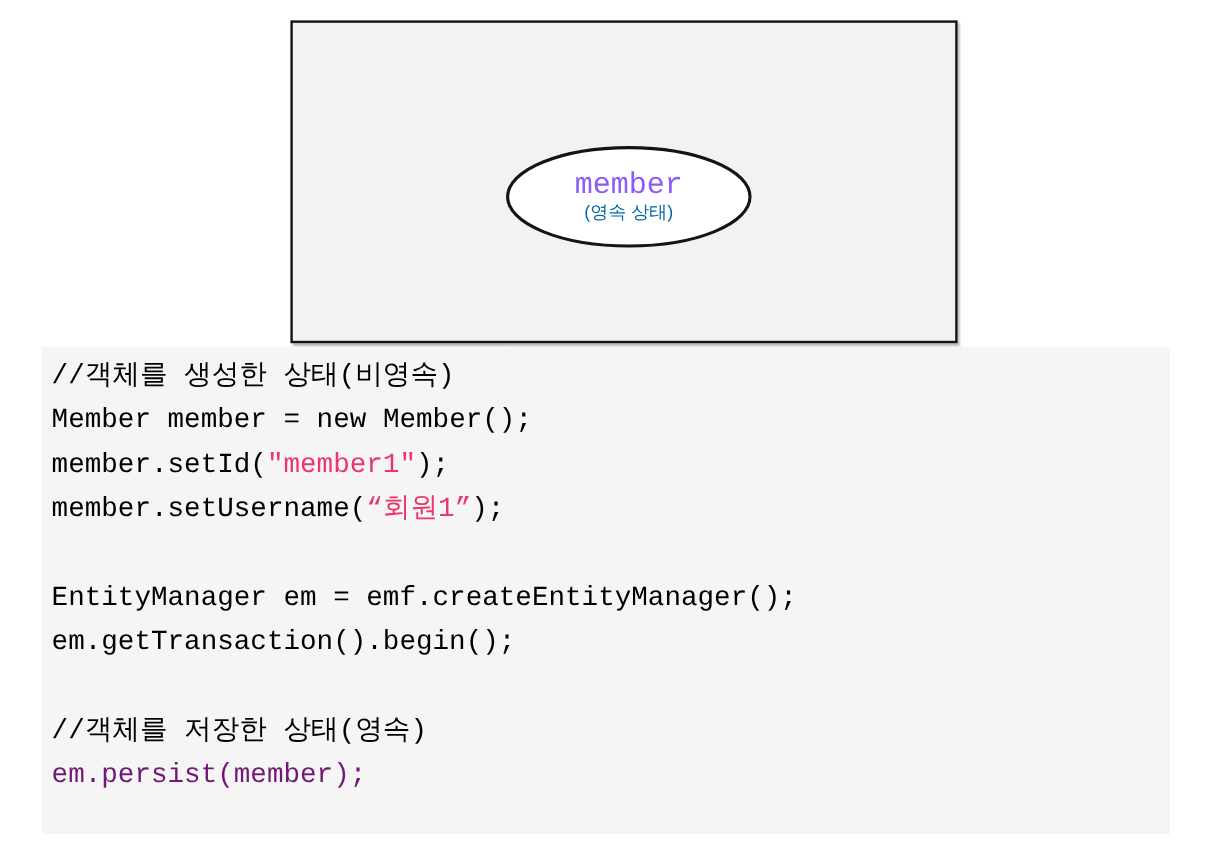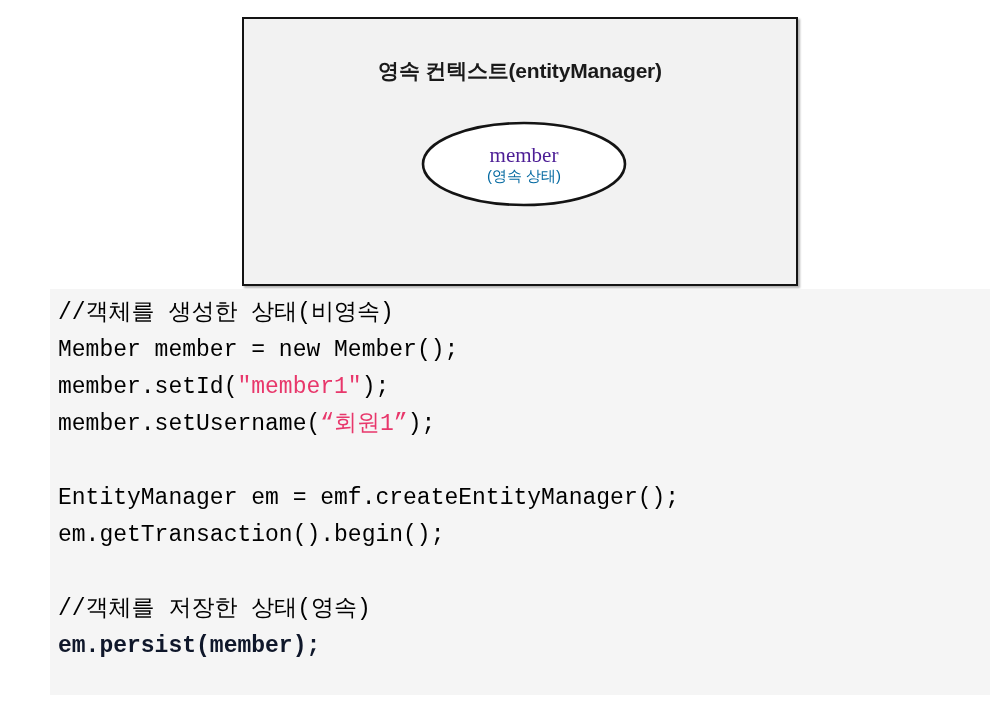--- a/index.html
+++ b/index.html
@@ -61,67 +61,66 @@
   #member-entity-labels {
     position: absolute;
     inset: 0;
     display: flex;
     flex-direction: column;
     align-items: center;
     justify-content: center;
     line-height: 1.06;
   }
   #member-entity-name {
-    font-family: Liberation Serif, serif;
-    font-size: 21px;
-    color: #4c1d95;
+    font-family: Liberation Mono, monospace;
+    font-size: 25px;
+    color: #8b5cf6;
     white-space: nowrap;
   }
   #member-entity-state {
     font-family: "Liberation Sans", sans-serif;
     font-size: 15px;
     color: #0369a1;
     white-space: nowrap;
     margin-top: 2px;
   }
 
   
   #code-block {
     position: absolute;
-    left: 50px;
+    left: 35px;
     top: 289px;
     width: 940px;
     height: 406px;
     background: #f5f5f5;
     box-sizing: border-box;
     padding: 6px 0 0 8px;
     font-family: "Liberation Mono", "DejaVu Sans Mono", monospace;
     font-size: 23px;
     line-height: 37px;
     color: #000000;
     white-space: pre;
     overflow: hidden;
   }
   .code-line {
     white-space: pre;
     min-height: 37px;
   }
   .code-line.blank { color: transparent; }
   .tok-kw { font-weight: normal; color: #000000; }
   .tok-str { color: #e8376b; }
-  .tok-bold { font-weight: bold; color: #0f172a; margin-top: 28px; }
+  .tok-bold { font-weight: normal; color: #701a75; margin-top: 28px; }
 </style>
 </head>
 <body>
 
 <div id="diagram-figure">
 
   <div id="context-box">
 
-    <div id="context-box-title">영속 컨텍스트(entityManager)</div>
 
     <div id="member-entity">
       <svg viewBox="0 0 208 88" preserveAspectRatio="none">
         <ellipse cx="104" cy="44" rx="101" ry="41" fill="#ffffff" stroke="#141414" stroke-width="2.6"></ellipse>
       </svg>
       <div id="member-entity-labels">
         <div id="member-entity-name">member</div>
         <div id="member-entity-state">(영속 상태)</div>
       </div>
     </div>

